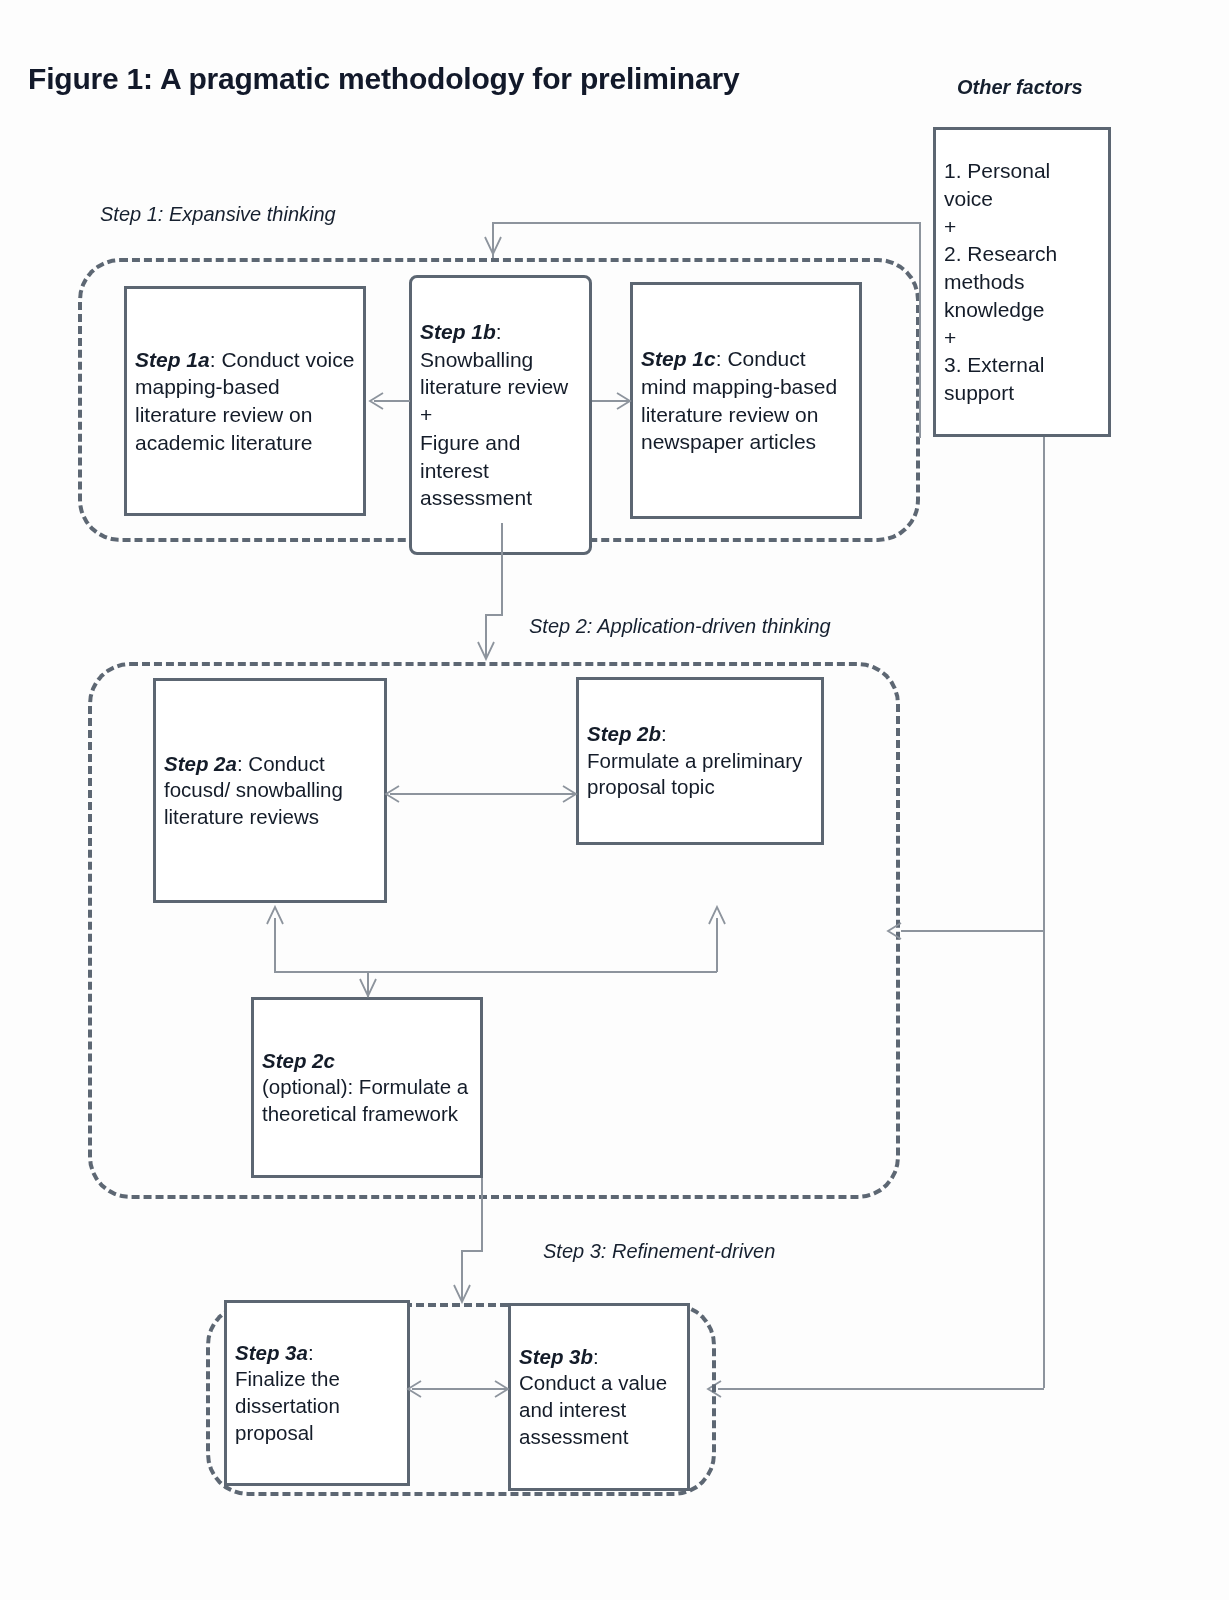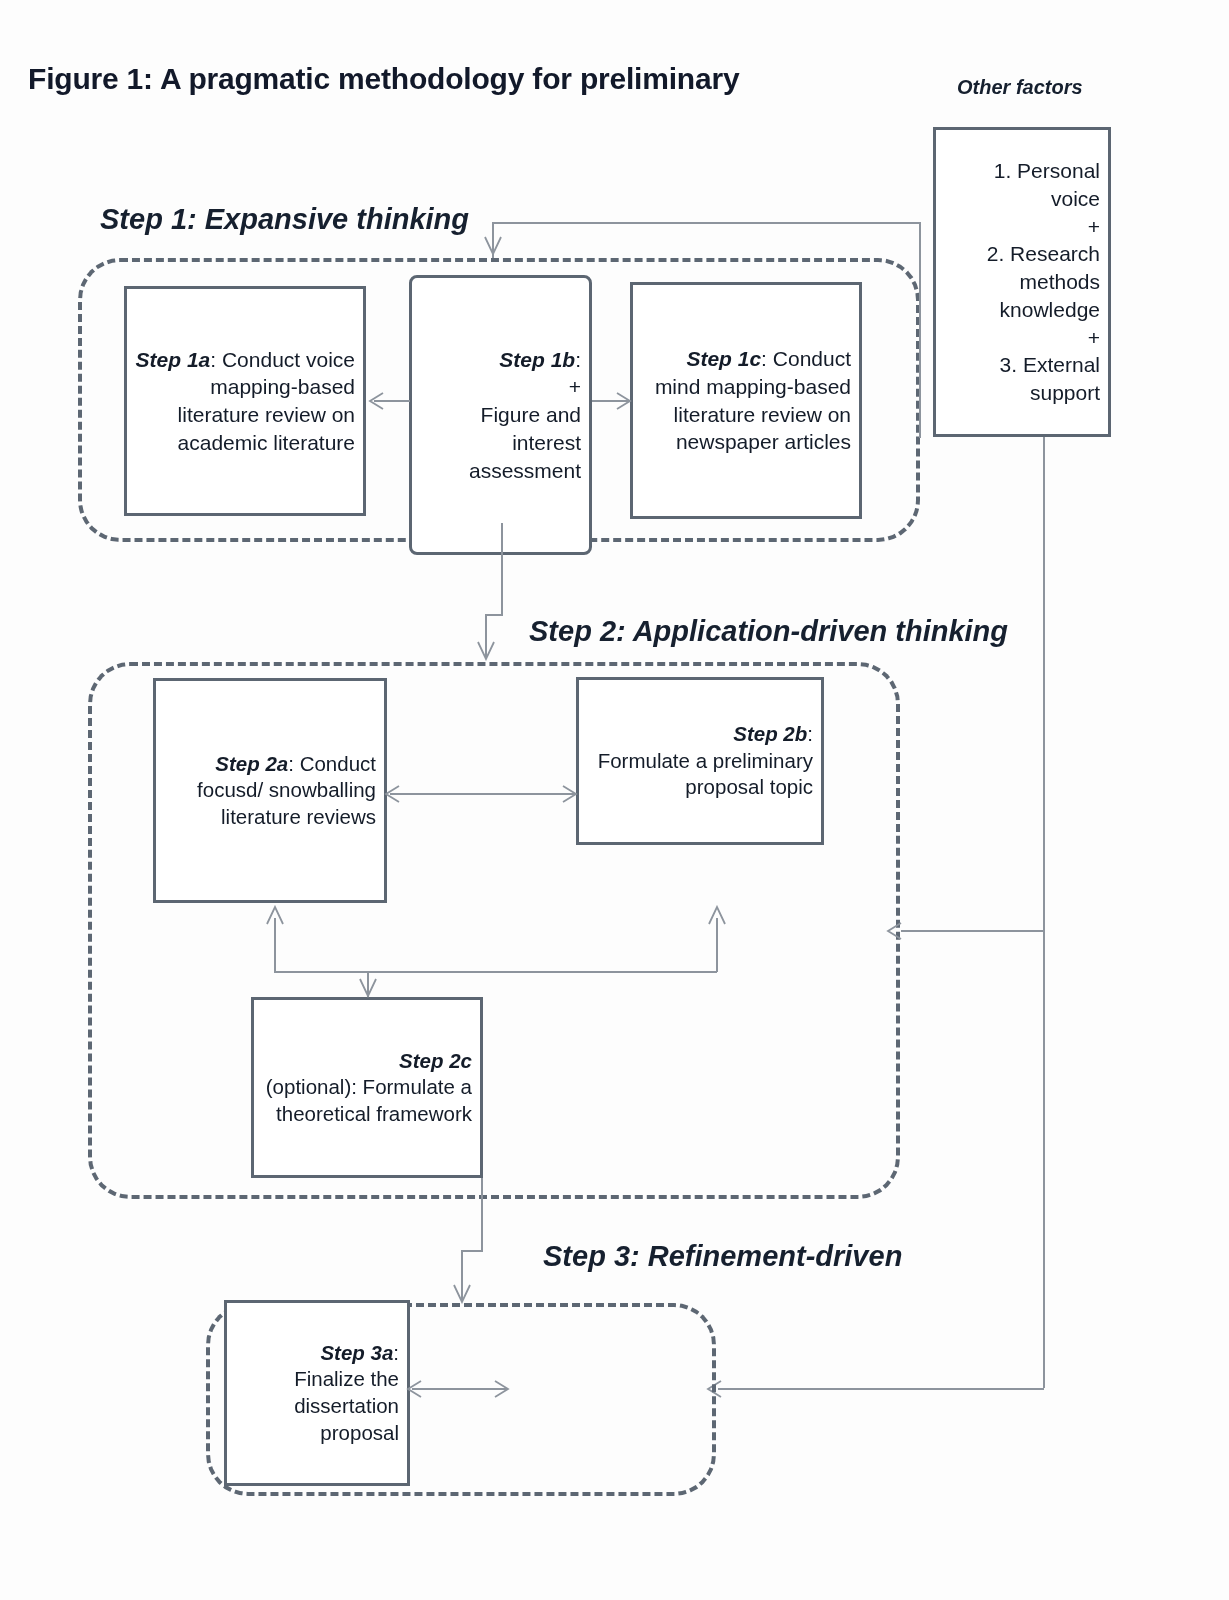--- a/index.html
+++ b/index.html
@@ -22,22 +22,22 @@
     font-size:30px;
     font-weight:bold;
     line-height:1.42;
     letter-spacing:-0.2px;
     color:#12192a;
   }
   
   .group-label{
     position:absolute;
     font-style:italic;
-    font-weight:bold;
-    font-size:29px;
+    font-weight:normal;
+    font-size:20px;
     color:#16202f;
     white-space:nowrap;
   }
   .small-label{
     position:absolute;
     font-style:italic;
     font-weight:bold;
     font-size:20px;
     color:#16202f;
     white-space:nowrap;
@@ -52,21 +52,21 @@
   }
   
   .node{
     position:absolute;
     box-sizing:border-box;
     border:3px solid #5c6672;
     background:#ffffff;
     display:flex;
     align-items:center;
     justify-content:center;
-    text-align:right;
+    text-align:left;
     padding:6px 8px;
     font-size:21px;
     line-height:1.32;
     color:#141c29;
   }
   .node .sb{ font-style:italic; font-weight:bold; }
   .node-inner{ width:100%; }
   .node.tight{ font-size:20.5px; line-height:1.30; }
   
   .hline,.vline{
@@ -106,20 +106,21 @@
 
   <div class="node" style="left:124px; top:286px; width:242px; height:230px;">
     <div class="node-inner">
       <span class="sb">Step 1a</span><span>: </span><span>Conduct voice mapping-based literature review on academic literature</span>
     </div>
   </div>
 
   <div class="node" style="left:409px; top:275px; width:183px; height:280px;border-radius:8px;">
     <div class="node-inner">
       <div><span class="sb">Step 1b</span><span>:</span></div>
+      <div>Snowballing literature review</div>
       <div>+</div>
       <div>Figure and interest assessment</div>
     </div>
   </div>
 
   <div class="node" style="left:630px; top:282px; width:232px; height:237px;">
     <div class="node-inner">
       <span class="sb">Step 1c</span><span>: </span><span>Conduct mind mapping-based literature review on newspaper articles</span>
     </div>
   </div>
@@ -241,20 +242,26 @@
 
   <div class="dashed-box" style="left:206px; top:1303px; width:510px; height:193px;"></div>
 
   <div class="node tight" style="left:224px; top:1300px; width:186px; height:186px;">
     <div class="node-inner">
       <div><span class="sb">Step 3a</span><span>:</span></div>
       <div>Finalize the dissertation proposal</div>
     </div>
   </div>
 
+  <div class="node tight" style="left:508px; top:1303px; width:182px; height:188px;">
+    <div class="node-inner">
+      <div><span class="sb">Step 3b</span><span>:</span></div>
+      <div>Conduct a value and interest assessment</div>
+    </div>
+  </div>
 
   <div class="hline" style="left:412px; top:1388px; width:96px;"></div>
   <div class="ahead" style="left:406px; top:1380px;">
     <svg width="16" height="18" viewBox="0 0 16 18">
         <path d="M15 1 L2 9 L15 17" fill="none" stroke="#8d949d" stroke-width="1.8"></path>
       </svg>
   </div>
   <div class="ahead" style="left:494px; top:1380px;">
     <svg width="16" height="18" viewBox="0 0 16 18">
         <path d="M1 1 L14 9 L1 17" fill="none" stroke="#8d949d" stroke-width="1.8"></path>

